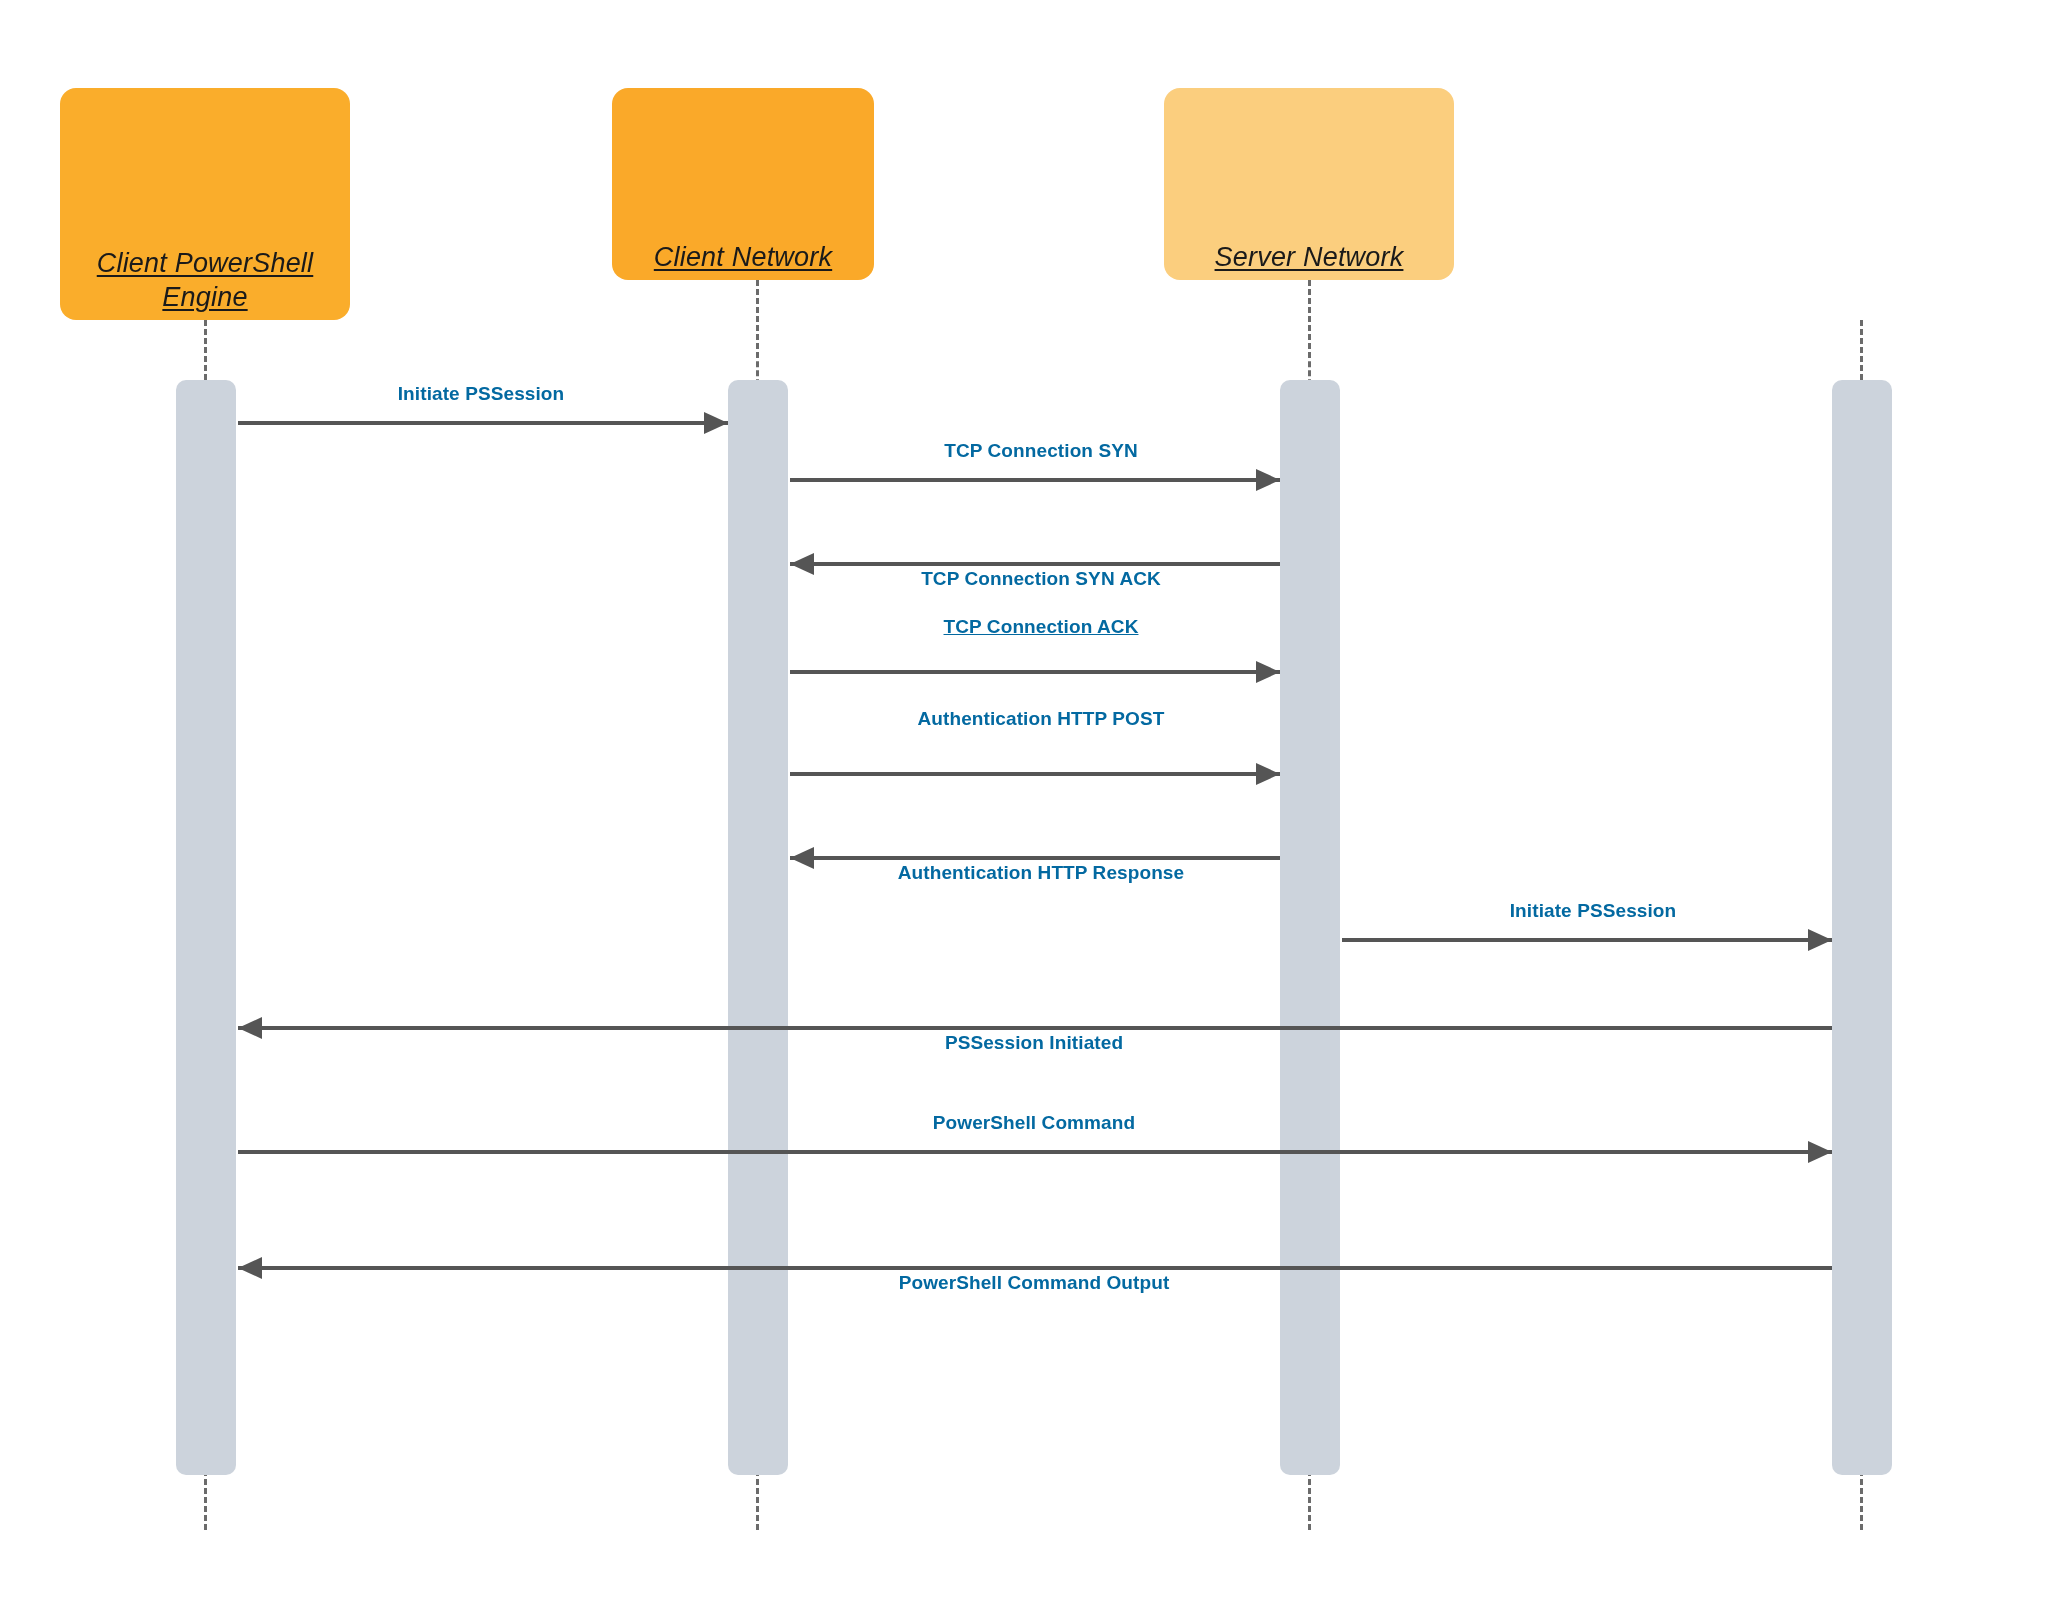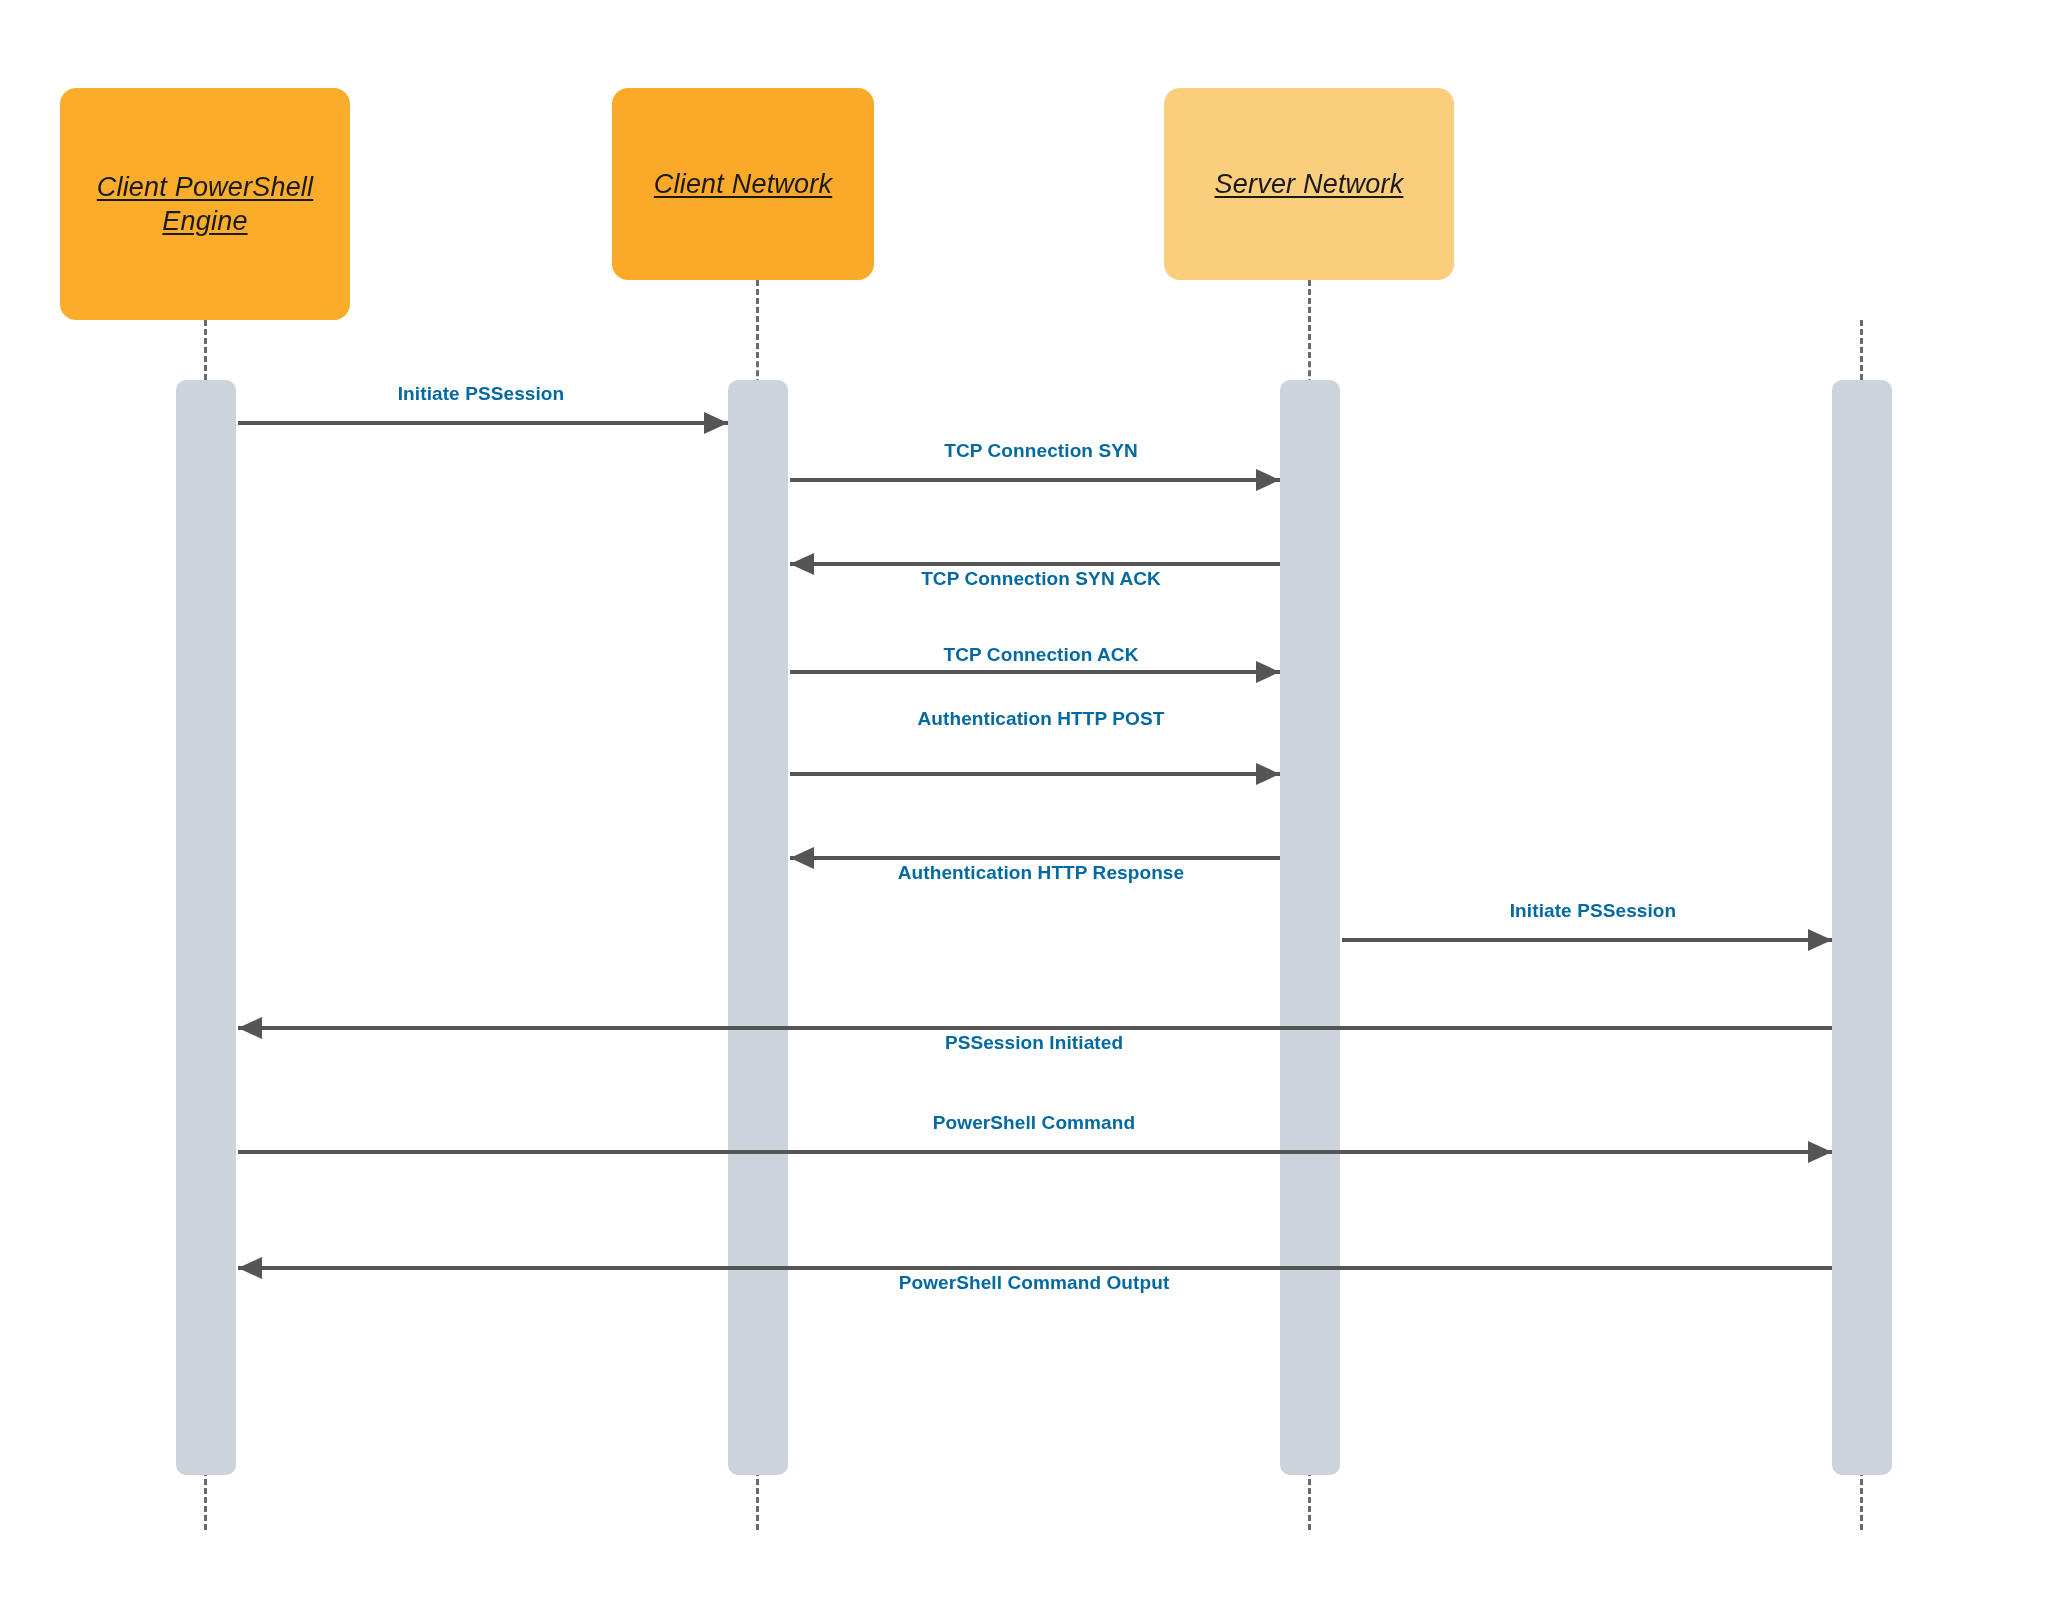--- a/index.html
+++ b/index.html
@@ -18,21 +18,21 @@
     background: #ffffff;
     overflow: hidden;
   }
 
   
   .actor-box {
     position: absolute;
     box-sizing: border-box;
     border-radius: 16px;
     display: flex;
-    align-items: center;
+    align-items: flex-end;
     justify-content: center;
     text-align: center;
     padding: 6px 10px;
   }
   .actor-label {
     font-style: italic;
     font-weight: 400;
     font-size: 27px;
     line-height: 34px;
     color: #1a1a1a;
@@ -125,21 +125,21 @@
     <div class="msg-label" style="left: 1041px; top: 440px;">TCP Connection SYN</div>
     <div class="msg dir-left" style="left: 790px; top: 562px; width: 490px;">
       <div class="line" style="width: 490px; border-top-color: rgb(85, 85, 85);"></div>
       <div class="head" style="left: 0px; border-right-color: rgb(85, 85, 85);"></div>
     </div>
     <div class="msg-label" style="left: 1041px; top: 568px;">TCP Connection SYN ACK</div>
     <div class="msg dir-right" style="left: 790px; top: 670px; width: 490px;">
       <div class="line" style="width: 490px; border-top-color: rgb(85, 85, 85);"></div>
       <div class="head" style="left: 466px; border-left-color: rgb(85, 85, 85);"></div>
     </div>
-    <div class="msg-label" style="left: 1041px; top: 644px;">TCP Connection ACK</div>
+    <div class="msg-label" style="left: 1041px; top: 616px; text-decoration: underline;">TCP Connection ACK</div>
     <div class="msg dir-right" style="left: 790px; top: 772px; width: 490px;">
       <div class="line" style="width: 490px; border-top-color: rgb(85, 85, 85);"></div>
       <div class="head" style="left: 466px; border-left-color: rgb(85, 85, 85);"></div>
     </div>
     <div class="msg-label" style="left: 1041px; top: 708px;">Authentication HTTP POST</div>
     <div class="msg dir-left" style="left: 790px; top: 856px; width: 490px;">
       <div class="line" style="width: 490px; border-top-color: rgb(85, 85, 85);"></div>
       <div class="head" style="left: 0px; border-right-color: rgb(85, 85, 85);"></div>
     </div>
     <div class="msg-label" style="left: 1041px; top: 862px;">Authentication HTTP Response</div>

